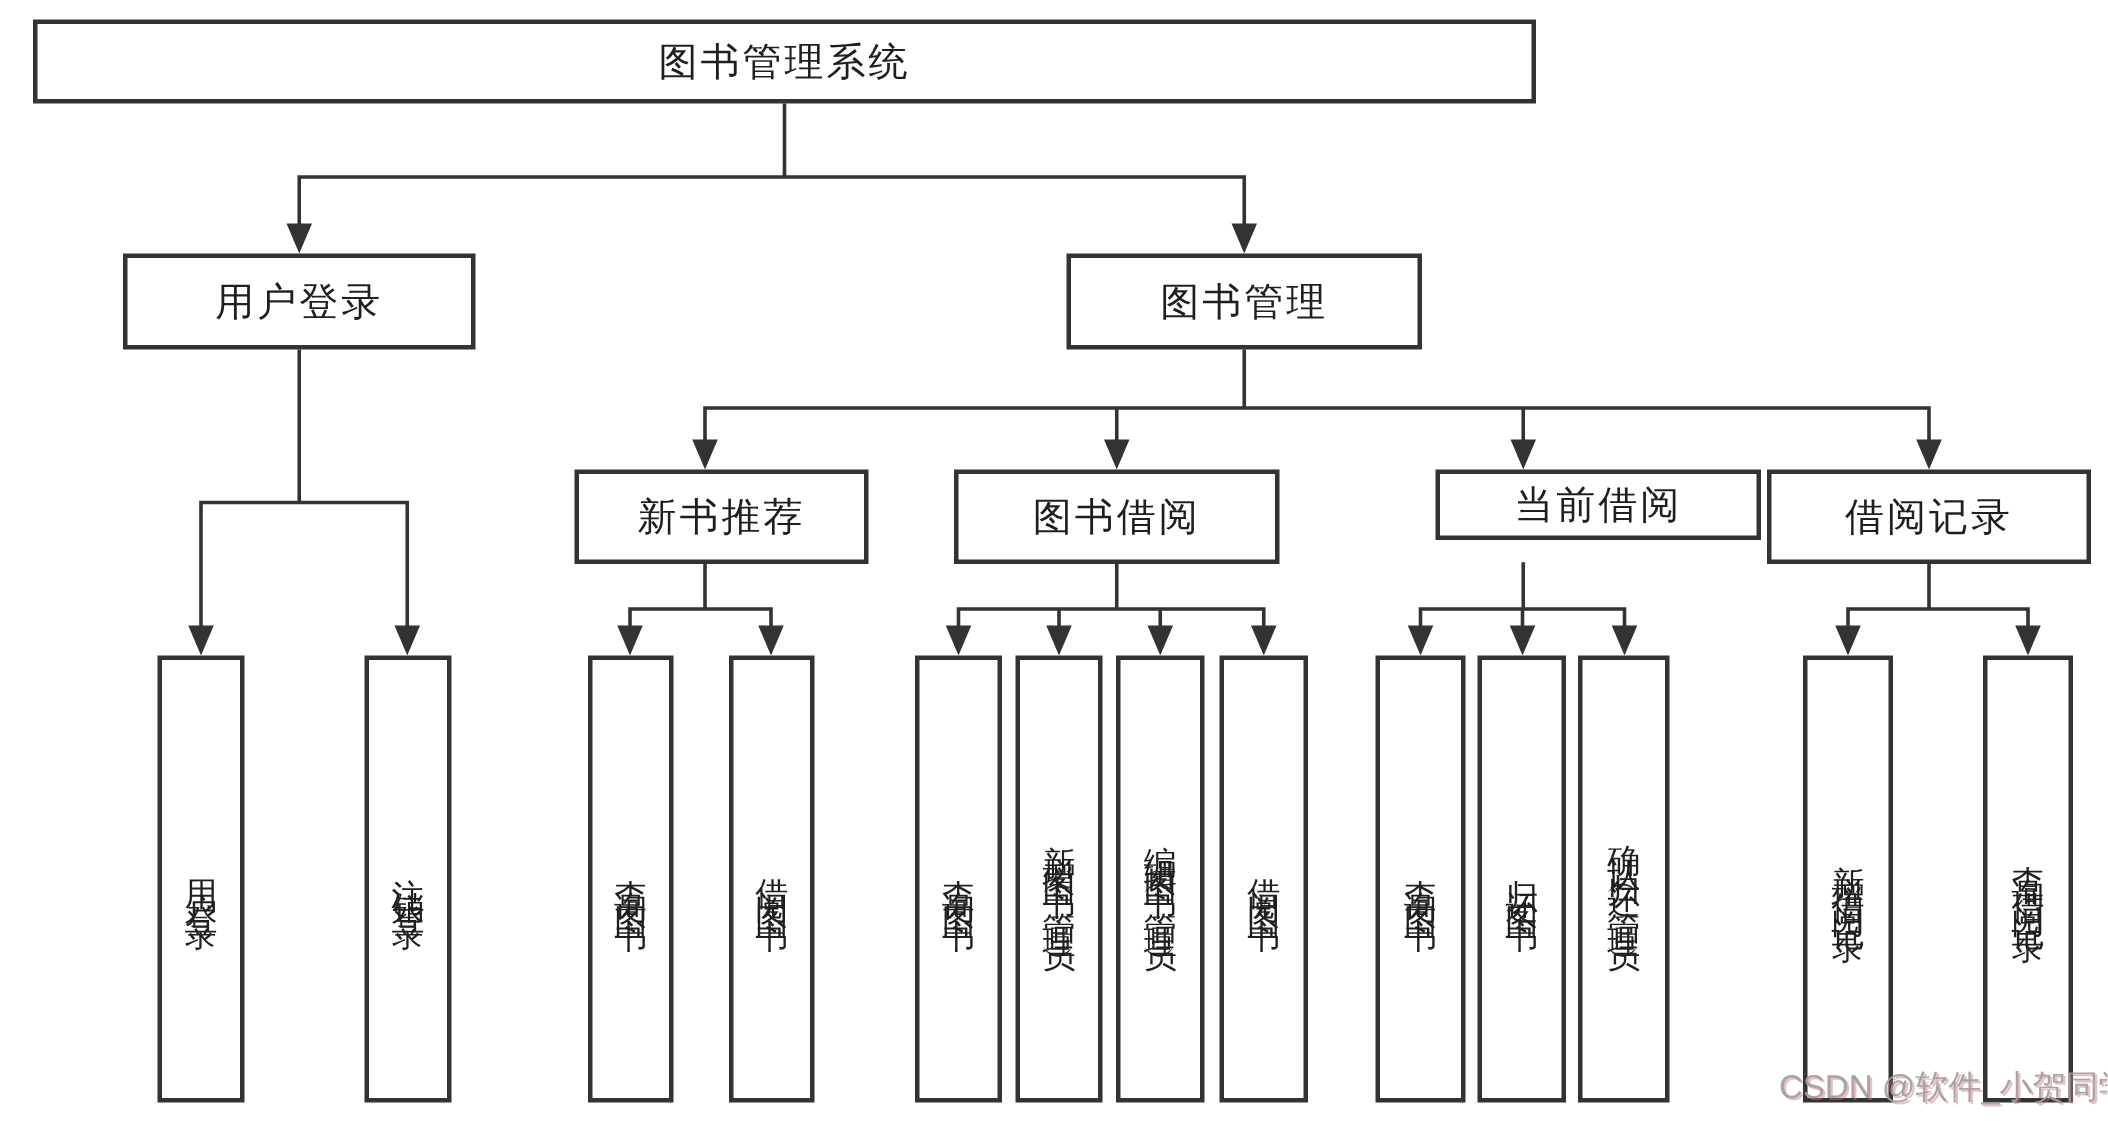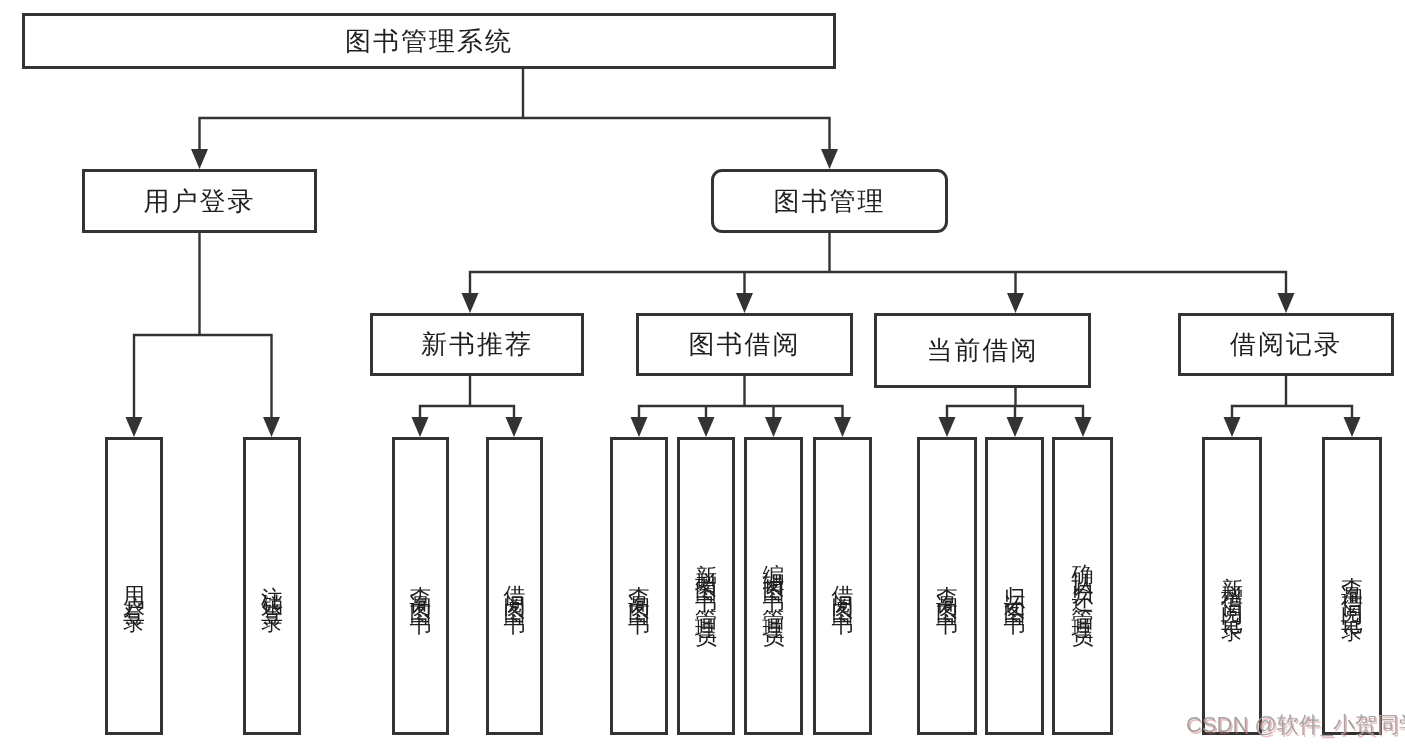--- a/index.html
+++ b/index.html
@@ -64,28 +64,28 @@
       <polygon points="765,417 782,417 773.5,437"></polygon>
       <polygon points="834,417 851,417 842.5,437"></polygon>
       <polygon points="938.5,417 955.5,417 947,437"></polygon>
       <polygon points="1006.5,417 1023.5,417 1015,437"></polygon>
       <polygon points="1074.5,417 1091.5,417 1083,437"></polygon>
       <polygon points="1223.5,417 1240.5,417 1232,437"></polygon>
       <polygon points="1343.5,417 1360.5,417 1352,437"></polygon>
     </g>
   </svg>
 
-  <div class="node h" style="left:22px;top:13px;width:814px;height:56px;">图书管理系统</div>
+  <div class="node h" style="left:22px;top:13px;width:1002px;height:56px;">图书管理系统</div>
 
   <div class="node h" style="left:82px;top:169px;width:235px;height:64px;">用户登录</div>
-  <div class="node h" style="left:711px;top:169px;width:237px;height:64px;border-radius:11px;">图书管理</div>
+  <div class="node h" style="left:711px;top:169px;width:237px;height:64px;">图书管理</div>
 
-  <div class="node h" style="left:370px;top:313px;width:214px;height:63px;">新书推荐</div>
+  <div class="node h" style="left:383px;top:313px;width:196px;height:63px;">新书推荐</div>
   <div class="node h" style="left:636px;top:313px;width:217px;height:63px;text-align:center;">图书借阅</div>
-  <div class="node h" style="left:874px;top:313px;width:217px;height:75px;">当前借阅</div>
+  <div class="node h" style="left:957px;top:313px;width:217px;height:47px;">当前借阅</div>
   <div class="node h" style="left:1178px;top:313px;width:216px;height:63px;">借阅记录</div>
 
   <div class="node v" style="left:105px;top:437px;width:58px;height:298px;">用户登录</div>
   <div class="node v" style="left:243px;top:437px;width:58px;height:298px;">注销登录</div>
 
   <div class="node v" style="left:392px;top:437px;width:57px;height:298px;">查询图书</div>
   <div class="node v" style="left:486px;top:437px;width:57px;height:298px;">借阅图书</div>
 
   <div class="node v" style="left:610px;top:437px;width:58px;height:298px;">查询图书</div>
   <div class="node v" style="left:677px;top:437px;width:58px;height:298px;">新增图书（管理员）</div>

